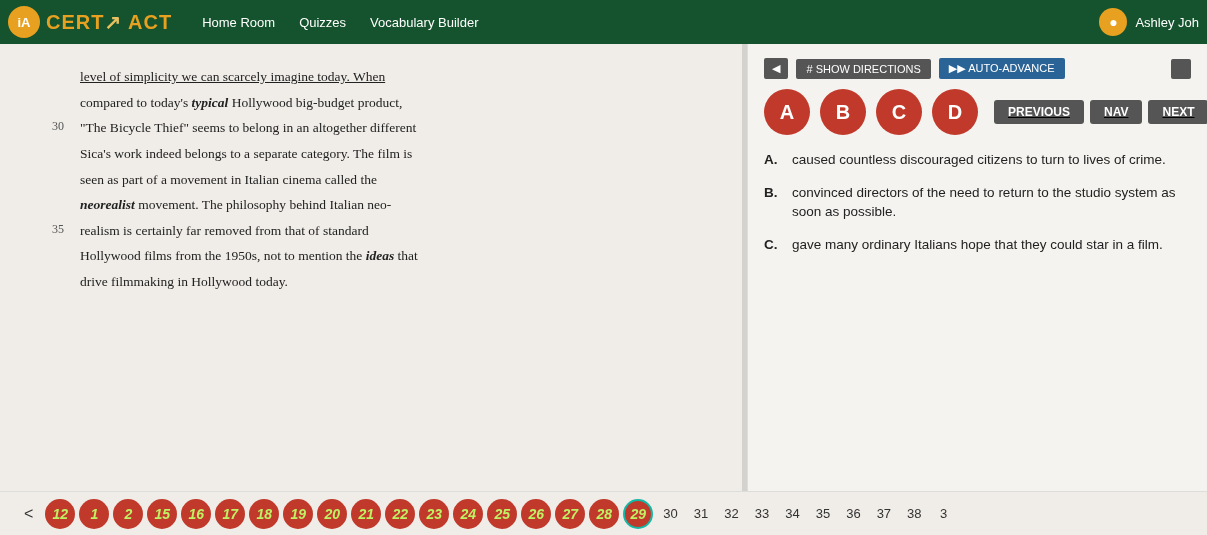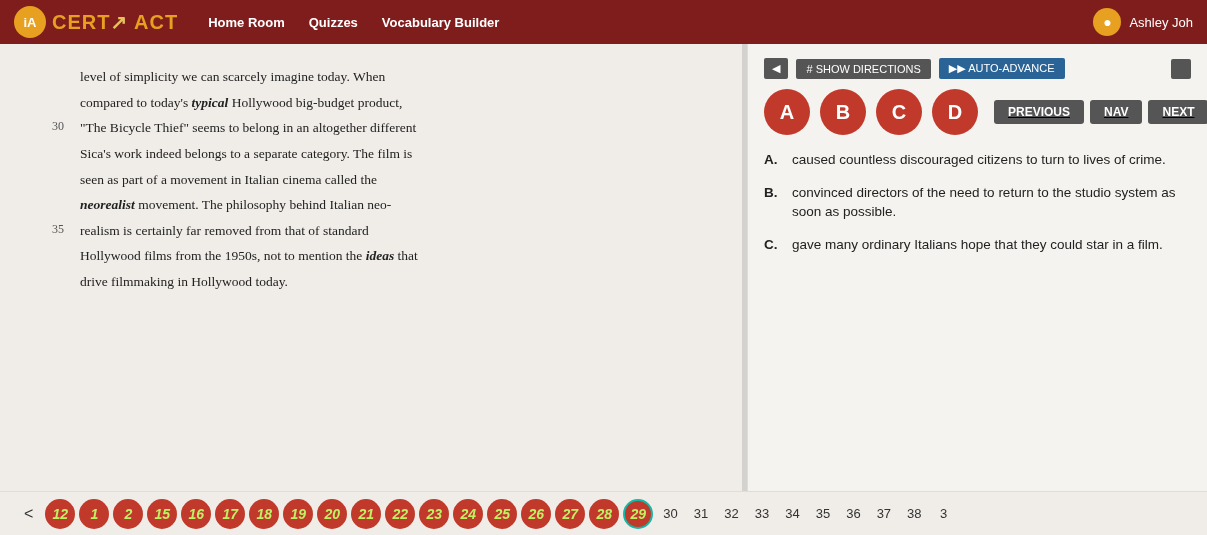--- a/index.html
+++ b/index.html
@@ -1,24 +1,24 @@
 <!DOCTYPE html>
 <html><head>
   <meta charset="utf-8">
   <style>
     * { box-sizing: border-box; margin: 0; padding: 0; }
     body { font-family: Arial, sans-serif; background: #1a1a2e; overflow: hidden; width: 1207px; height: 535px; }
 
     
     .top-nav {
-      background: #7f1d1d;
+      background: #14532d;
       height: 44px;
       display: flex;
       align-items: center;
-      padding: 0 14px;
+      padding: 0 8px;
       gap: 20px;
     }
     .nav-logo {
       display: flex;
       align-items: center;
       gap: 6px;
     }
     .logo-icon {
       width: 32px; height: 32px;
       background: #e8a020;
@@ -30,21 +30,20 @@
       color: white;
       font-size: 20px;
       font-weight: bold;
       letter-spacing: 1px;
     }
     .logo-text span { color: #e8a020; }
     .nav-links {
       display: flex;
       gap: 24px;
       margin-left: 10px;
-      font-weight: bold;
     }
     .nav-link {
       color: white;
       font-size: 13px;
       cursor: pointer;
       text-decoration: none;
     }
     .nav-user {
       margin-left: auto;
       display: flex;
@@ -270,21 +269,21 @@
     <div class="user-icon">●</div>
     <span>Ashley Joh</span>
   </div>
 </div>
 
 <div class="main-area">
   <div class="content-row">
 
     <div class="passage-panel">
       <div class="passage-text">
-        <p style="position:relative;">level of simplicity we can scarcely imagine today. When</p>
+        <p style="position:relative;text-decoration:underline;">level of simplicity we can scarcely imagine today. When</p>
         <p style="position:relative;">compared to today's <span class="highlight-word">typical</span> Hollywood big-budget product,</p>
         <p style="position:relative;"><span class="line-number" style="left:-28px;">30</span>"The Bicycle Thief" seems to belong in an altogether different</p>
         <p style="position:relative;">Sica's work indeed belongs to a separate category. The film is</p>
         <p style="position:relative;">seen as part of a movement in Italian cinema called the</p>
         <p style="position:relative;"><span class="highlight-word">neorealist</span> movement. The philosophy behind Italian neo-</p>
         <p style="position:relative;"><span class="line-number" style="left:-28px;">35</span>realism is certainly far removed from that of standard</p>
         <p style="position:relative;">Hollywood films from the 1950s, not to mention the <span class="highlight-word">ideas</span> that</p>
         <p style="position:relative;">drive filmmaking in Hollywood today.</p>
       </div>
 

